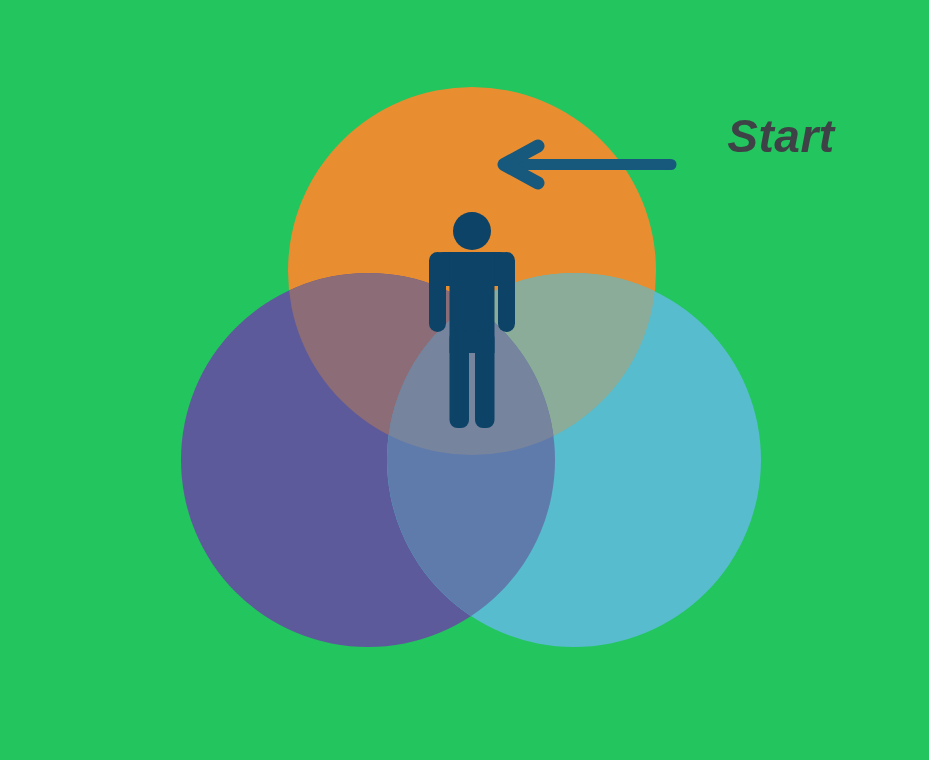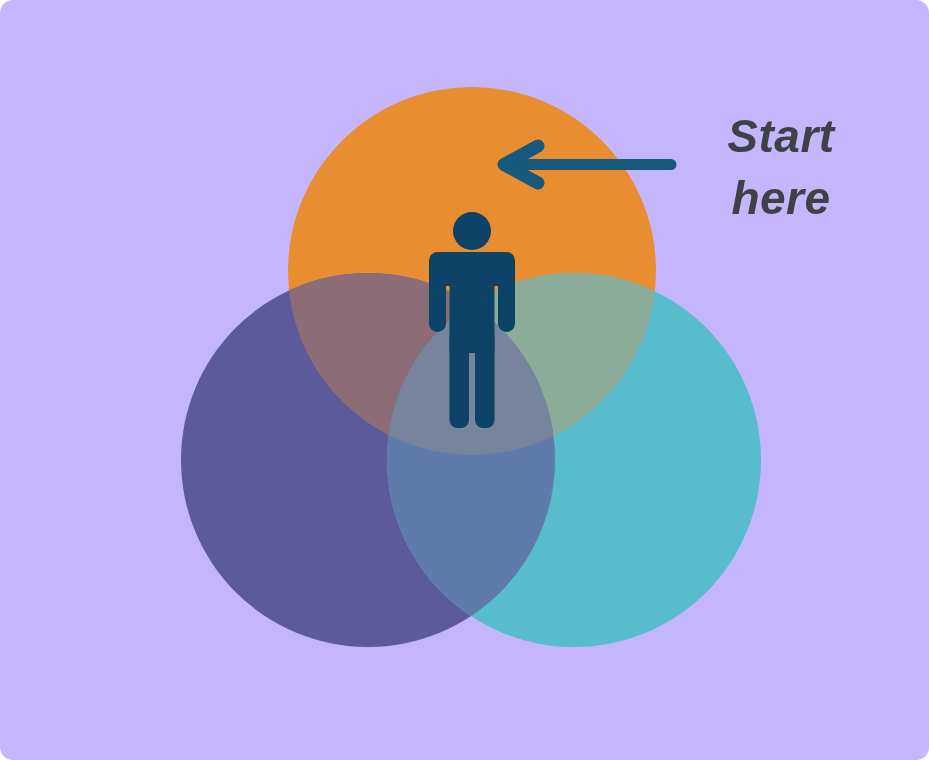--- a/index.html
+++ b/index.html
@@ -34,21 +34,21 @@
     letter-spacing: 0.5px;
     user-select: none;
   }
   .start-label .line {
     display: block;
   }
 </style>
 </head>
 <body>
 
-<div class="stage" style="background: #c4b5fd; border-radius: 13px;">
+<div class="stage" style="background: #22c55e;">
 
   <svg class="venn-svg" width="929" height="760" viewBox="0 0 929 760">
 
     <defs>
       <clipPath id="clipTop">
           <circle cx="472" cy="271" r="184"></circle>
         </clipPath>
       <clipPath id="clipLeft">
           <circle cx="368" cy="460" r="187"></circle>
         </clipPath>
@@ -89,16 +89,15 @@
 
       <rect x="449.5" y="252" width="45" height="101"></rect>
 
       <rect x="449.5" y="330" width="19.5" height="98" rx="8"></rect>
       <rect x="475" y="330" width="19.5" height="98" rx="8"></rect>
     </g>
   </svg>
 
   <div class="start-label" style="color: rgb(62, 66, 70);">
     <span class="line">Start</span>
-    <span class="line">here</span>
   </div>
 
 </div>
 
 </body></html>

